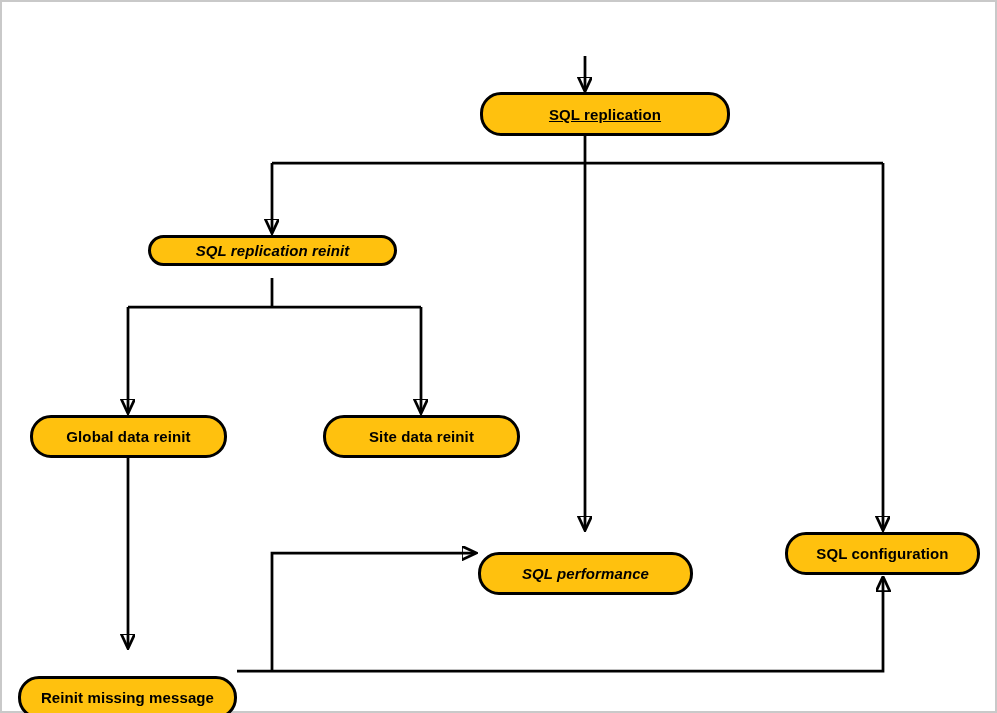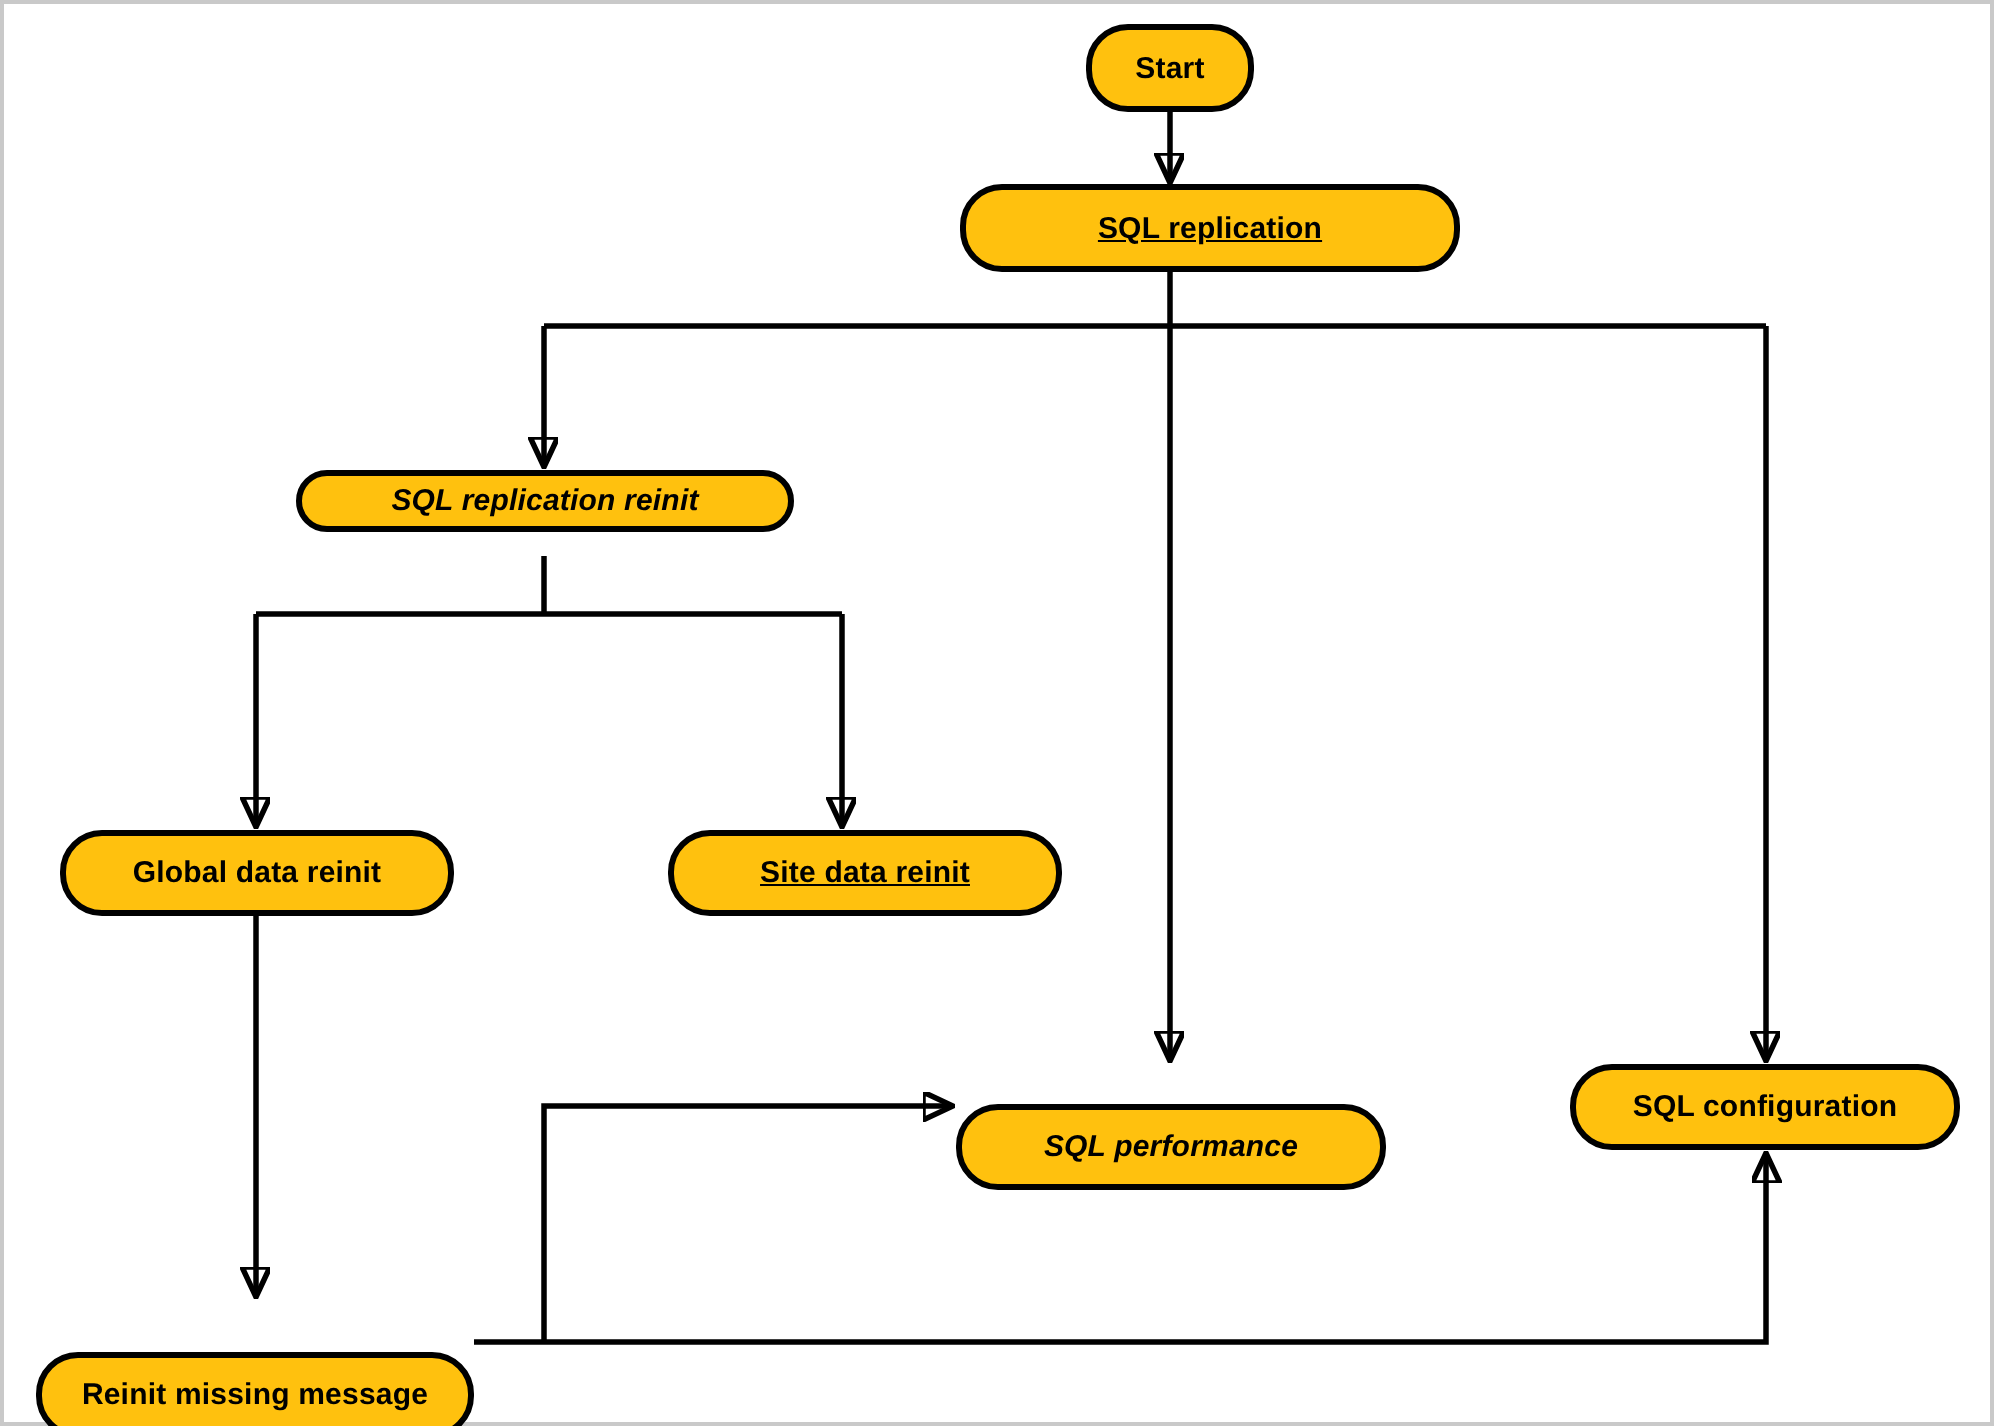--- a/index.html
+++ b/index.html
@@ -41,21 +41,21 @@
     text-align: center;
     font-size: 15px;
     font-weight: 700;
     color: #000000;
     letter-spacing: 0.1px;
   }
   .n-start                  { left: 543px; top: 12px;  width: 84px;  height: 44px; }
   .n-sql-replication        { left: 480px; top: 92px;  width: 250px; height: 44px; text-decoration: underline; }
   .n-sql-replication-reinit { left: 148px; top: 235px; width: 249px; height: 31px; font-style: italic; }
   .n-global-data-reinit     { left: 30px;  top: 415px; width: 197px; height: 43px; }
-  .n-site-data-reinit       { left: 334px; top: 415px; width: 197px; height: 43px; text-decoration: underline; }
+  .n-site-data-reinit       { left: 323px; top: 415px; width: 197px; height: 43px; }
   .n-sql-performance        { left: 478px; top: 552px; width: 215px; height: 43px; font-style: italic; }
   .n-sql-configuration      { left: 785px; top: 532px; width: 195px; height: 43px; text-align: center; }
   .n-reinit-missing-message { left: 18px;  top: 650px; width: 219px; height: 43px; margin-top: 26px; }
 </style>
 </head>
 <body>
 
 <div class="frame">
 
   <svg class="edges" viewBox="0 0 997 713" xmlns="http://www.w3.org/2000/svg">
@@ -72,23 +72,20 @@
     <path d="M883,163 L883,529" marker-end="url(#arrowhead)"></path>
     <path d="M272,278 L272,307"></path>
     <path d="M128,307 L421,307"></path>
     <path d="M128,307 L128,412" marker-end="url(#arrowhead)"></path>
     <path d="M421,307 L421,412" marker-end="url(#arrowhead)"></path>
     <path d="M128,458 L128,647" marker-end="url(#arrowhead)"></path>
     <path d="M237,671 L883,671 L883,578" marker-end="url(#arrowhead)"></path>
     <path d="M272,671 L272,553 L475,553" marker-end="url(#arrowhead)"></path>
   </svg>
 
-  <div class="node n-start">
-    <span>Start</span>
-  </div>
 
   <div class="node n-sql-replication">
     <span>SQL replication</span>
   </div>
 
   <div class="node n-sql-replication-reinit">
     <span>SQL replication reinit</span>
   </div>
 
   <div class="node n-global-data-reinit">

